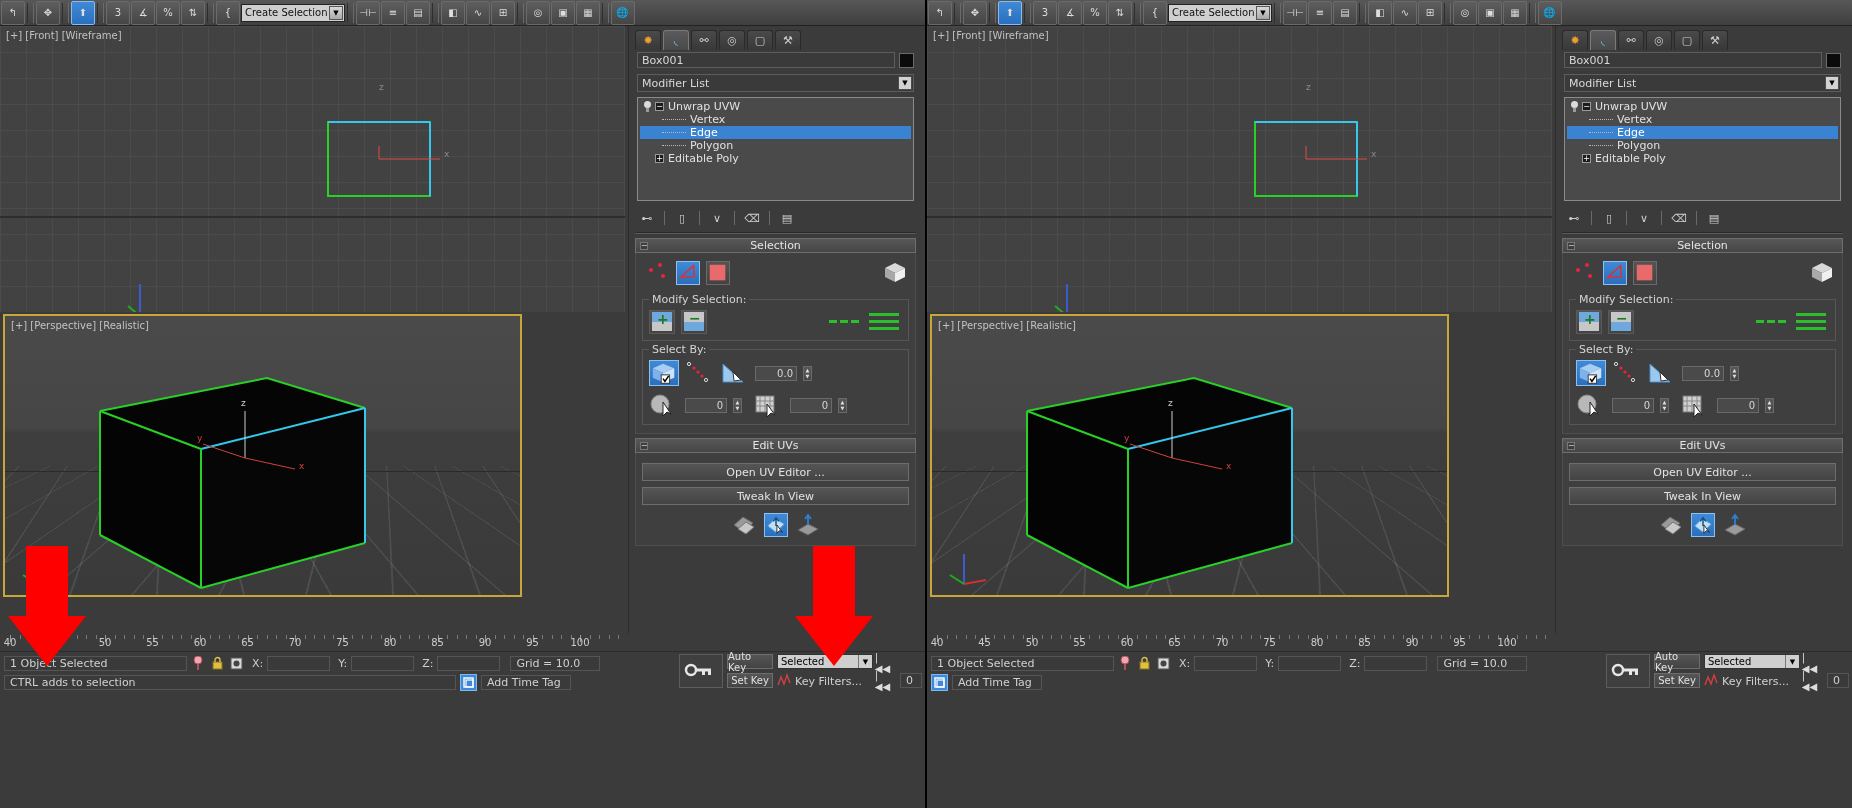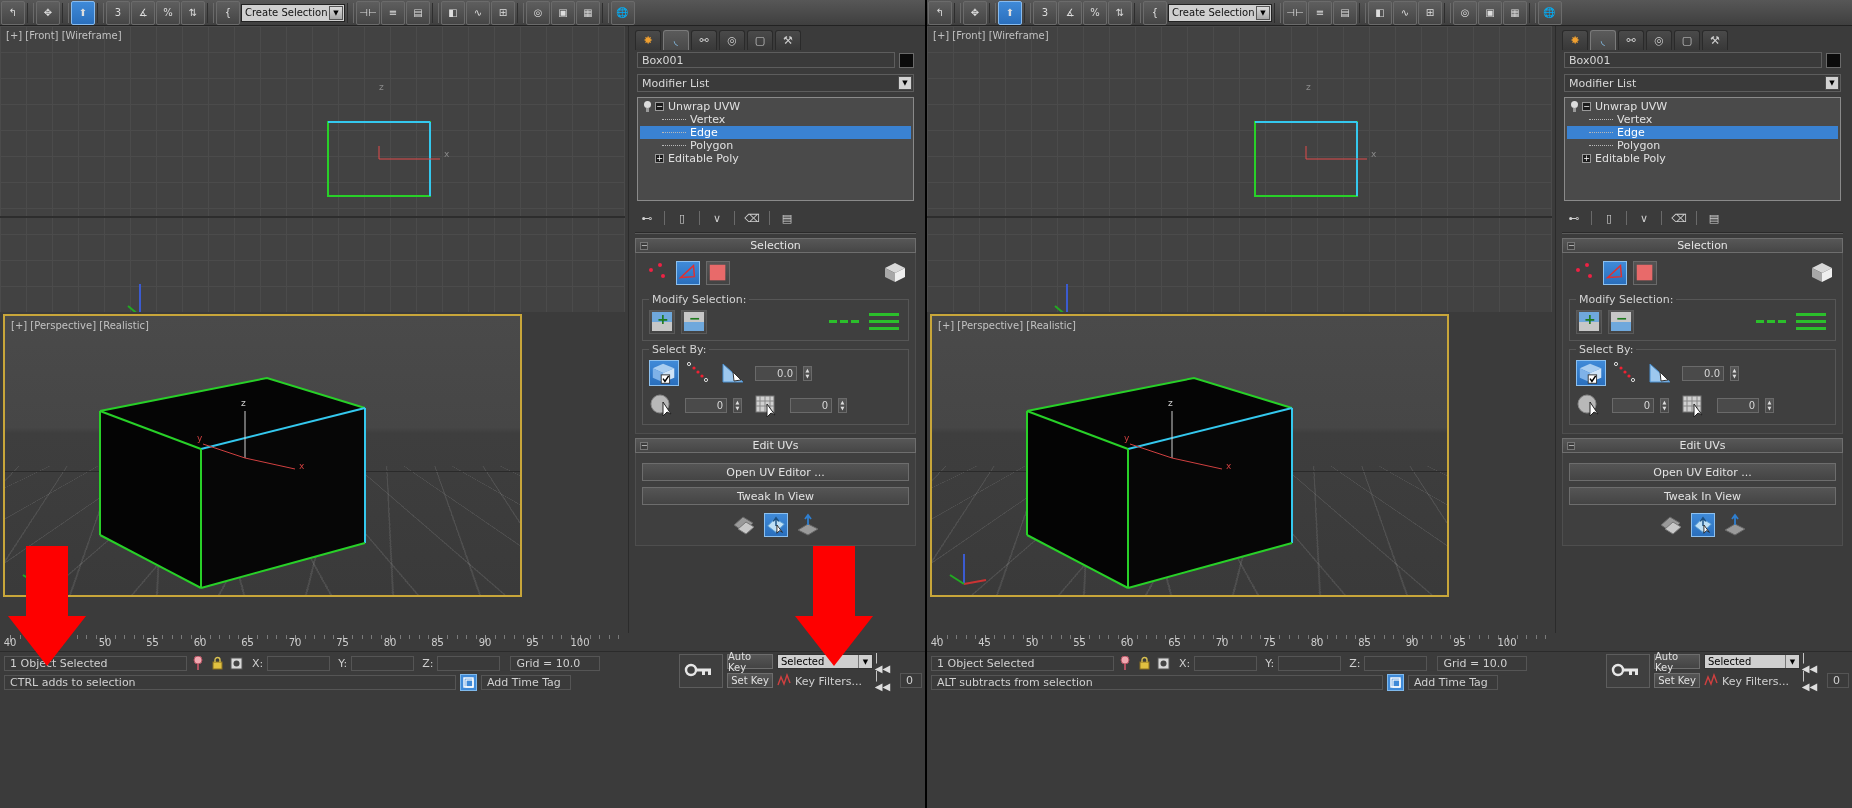--- a/index.html
+++ b/index.html
@@ -1046,23 +1046,20 @@
           <path d="M1 12 L4 4 L7 11 L10 2 L13 10" fill="none" stroke="#d04040" stroke-width="1.4"></path>
         </svg>
       </div>
       <span class="xyz" style="position: absolute; left: 795px; top: 23px;">Key Filters...</span>
       <div class="mini" style="position: absolute; left: 875px; top: 3px; color: rgb(221, 221, 221); font-size: 10px;">|◀◀</div>
       <div class="mini" style="position: absolute; left: 875px; top: 21px; color: rgb(221, 221, 221); font-size: 10px;">|◀◀</div>
       <div class="fld" style="position: absolute; left: 900px; top: 21px; width: 22px;">
         <span>0</span>
       </div>
       <div class="statrow" style="top: 21px; width: 925px;">
-        <div class="fld" style="width: 452px;">
-          <span>ALT subtracts from selection</span>
-        </div>
         <div class="mini" style="background: rgb(63, 138, 216); border: 1px solid rgb(127, 184, 234);">
           <svg width="13" height="13" viewBox="0 0 13 13">
             <rect x="2" y="2" width="9" height="9" fill="none" stroke="#fff" stroke-width="1.4"></rect>
             <rect x="4" y="4" width="7" height="7" fill="none" stroke="#fff" stroke-width="1.2"></rect>
           </svg>
         </div>
         <div class="fld" style="width: 90px;">
           <span>Add Time Tag</span>
         </div>
       </div>

